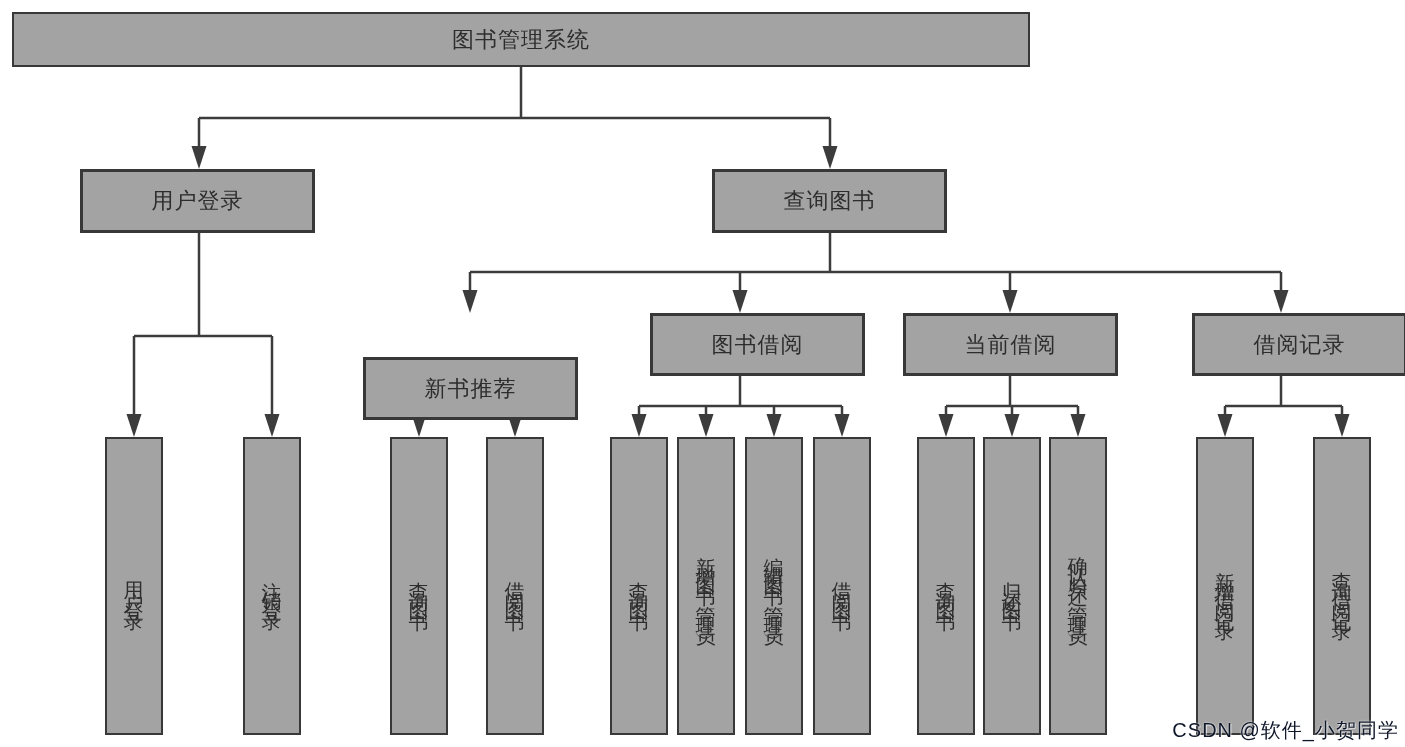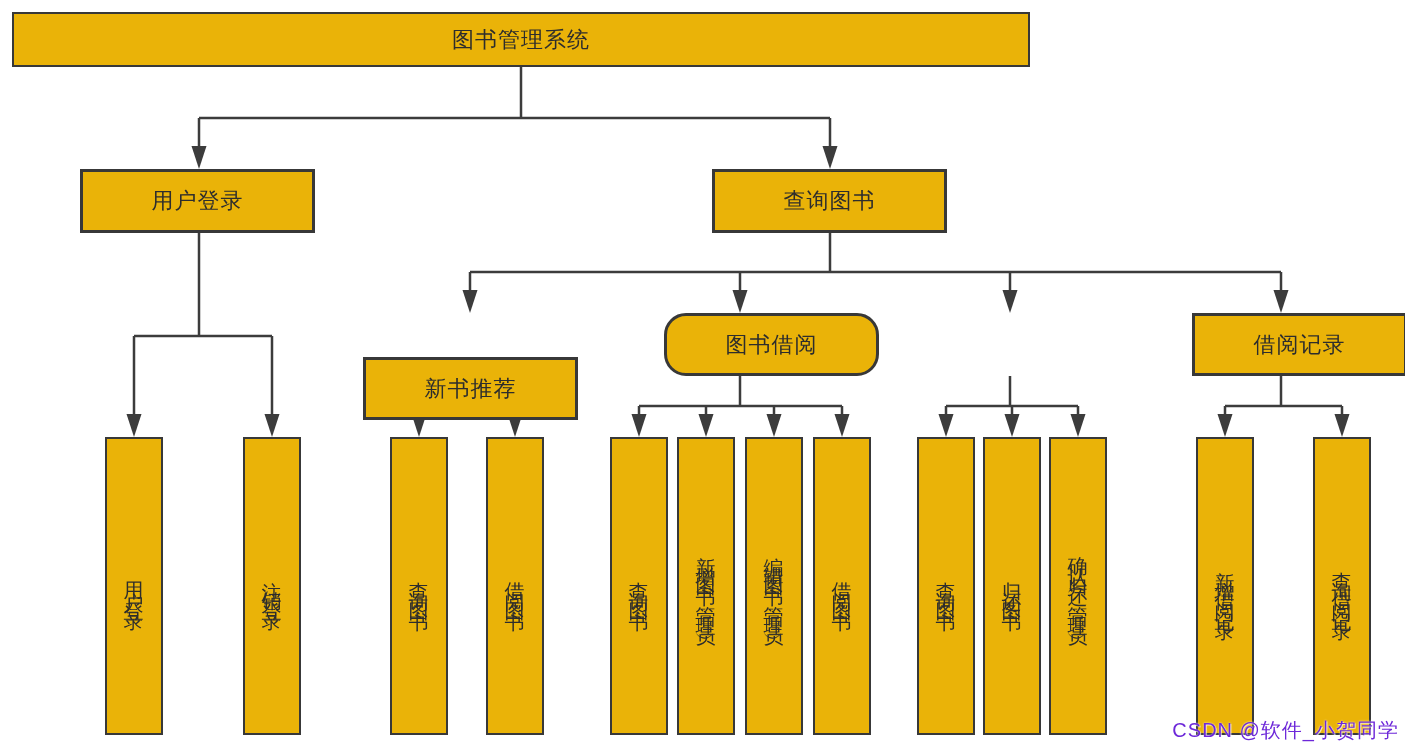--- a/index.html
+++ b/index.html
@@ -7,38 +7,38 @@
     position:relative;
     width:1405px;height:747px;
     background:#ffffff;
     font-family:"Liberation Sans","DejaVu Sans",sans-serif;
     overflow:hidden;
   }
   #connectors{position:absolute;left:0;top:0;width:1405px;height:747px;}
   .node{
     position:absolute;
     box-sizing:border-box;
-    background:#eab308;
+    background:#a3a3a3;
     border:3px solid #383838;
     display:flex;
     align-items:center;
     justify-content:center;
     color:#2d2d2d;
   }
   .node-label{font-size:22px;letter-spacing:1px;color:#2d2d2d;white-space:nowrap;}
   
   .root{left:12px;top:12px;width:1018px;height:55px;border-width:2px;}
   
   .l1{top:169px;width:235px;height:64px;}
   .l1a{left:80px;}
   .l1b{left:712px;}
   
   .l2{top:313px;width:215px;height:63px;}
   .l2a{left:363px;margin-top:44px;}
-  .l2b{left:664px;border-radius:22px;}
+  .l2b{left:650px;}
   .l2c{left:903px;}
   .l2d{left:1192px;}
   
   .leaf{top:437px;width:58px;height:298px;border-width:2.5px;}
   .leaf-label{
     writing-mode:vertical-rl;
     text-orientation:mixed;
     font-size:20px;
     letter-spacing:10px;
     color:#2d2d2d;
@@ -47,21 +47,21 @@
   }
   .f1{left:105px;}  .f2{left:243px;}
   .f3{left:390px;}  .f4{left:486px;}
   .f5{left:610px;}  .f6{left:677px;}  .f7{left:745px;}  .f8{left:813px;}
   .f9{left:917px;}  .f10{left:983px;} .f11{left:1049px;}
   .f12{left:1196px;}.f13{left:1313px;}
   .watermark{
     position:absolute;
     right:6px;top:717px;
     font-size:20px;
-    color:#6d28d9;
+    color:#0f172a;
     letter-spacing:1px;
     white-space:nowrap;
     text-shadow:0 0 2px rgba(255,255,255,.9),1px 1px 0 rgba(255,255,255,.6);
     z-index:5;
   }
 </style>
 </head>
 <body>
 
 <div id="canvas">
@@ -114,20 +114,23 @@
   <div class="node l1 l1b">
     <span class="node-label">查询图书</span>
   </div>
 
   <div class="node l2 l2a">
     <span class="node-label">新书推荐</span>
   </div>
   <div class="node l2 l2b">
     <span class="node-label">图书借阅</span>
   </div>
+  <div class="node l2 l2c">
+    <span class="node-label">当前借阅</span>
+  </div>
   <div class="node l2 l2d">
     <span class="node-label">借阅记录</span>
   </div>
 
   <div class="node leaf f1">
     <span class="leaf-label">用户登录</span>
   </div>
   <div class="node leaf f2">
     <span class="leaf-label">注销登录</span>
   </div>

